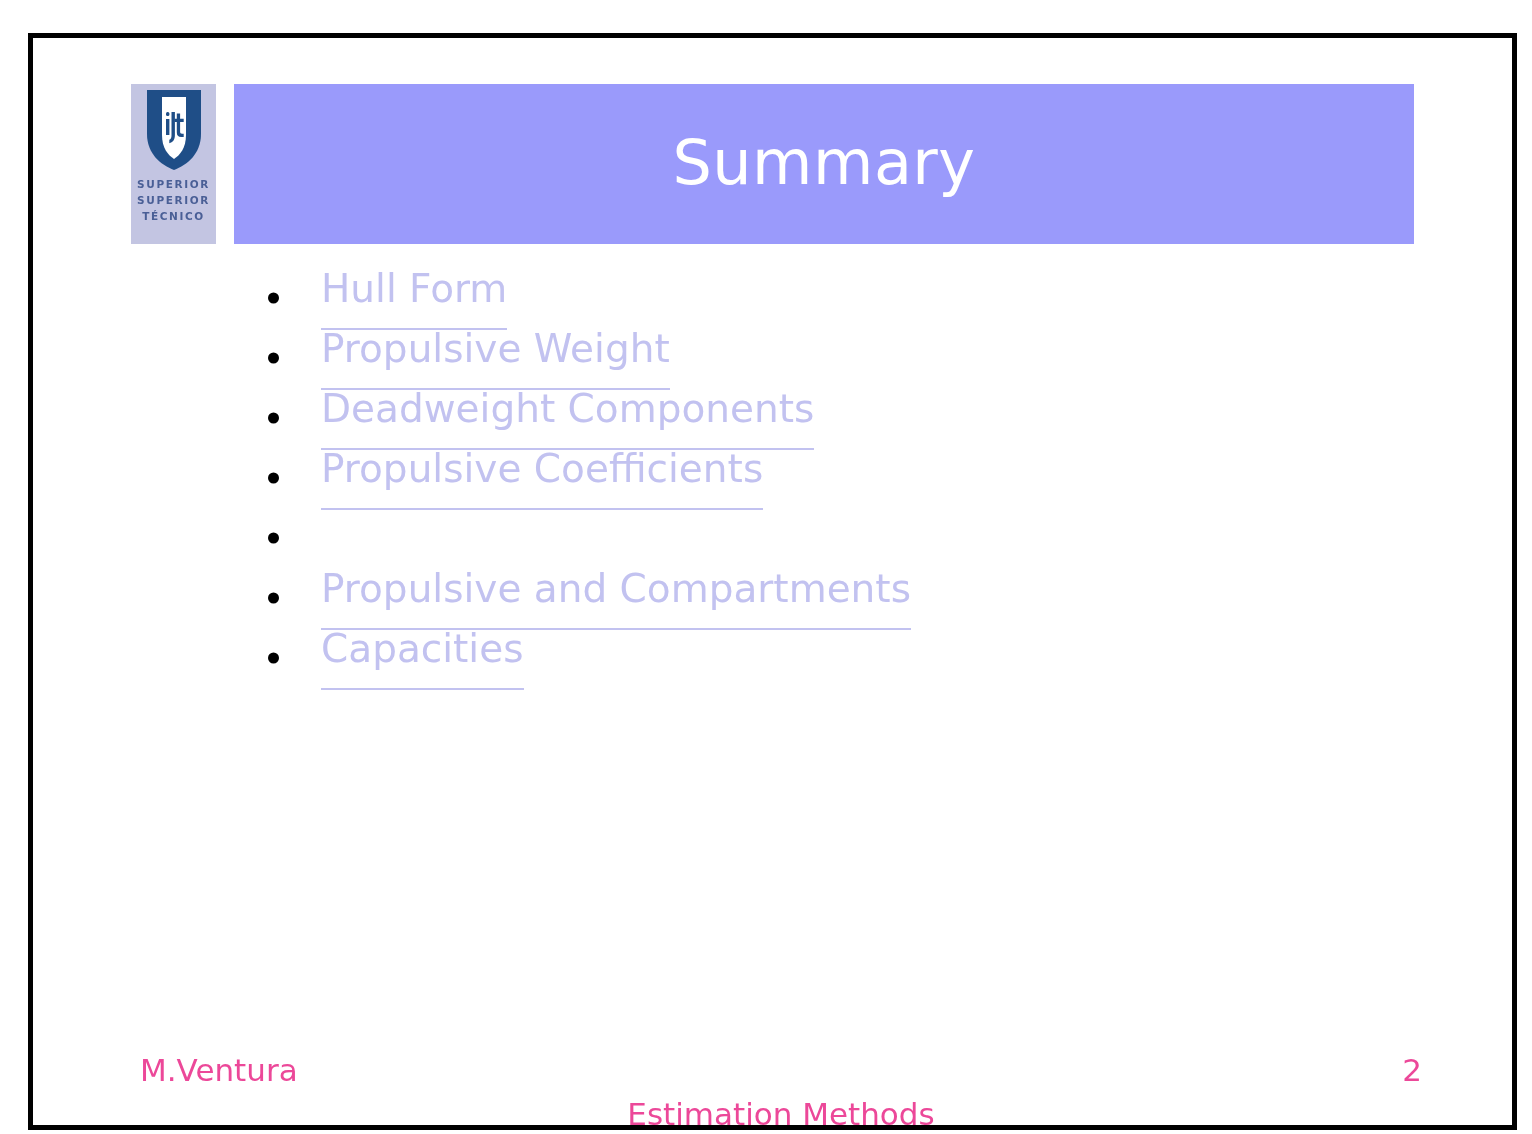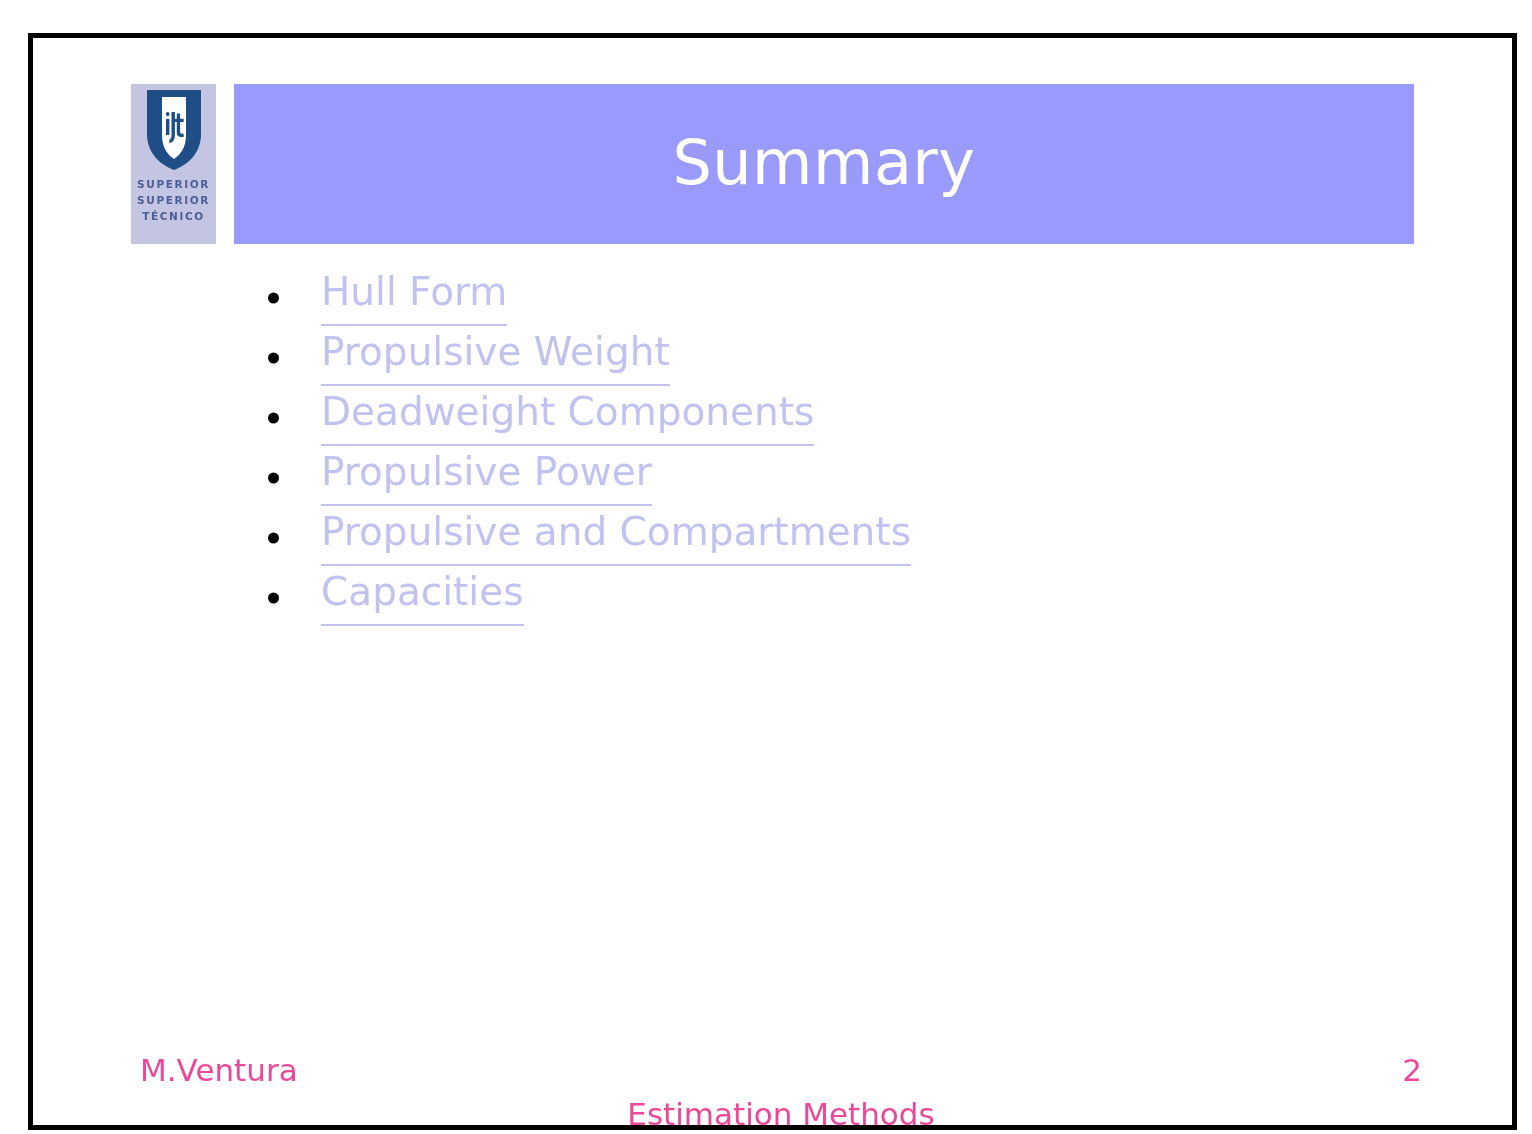--- a/index.html
+++ b/index.html
@@ -119,21 +119,21 @@
     background: #000000;
   }
   .bullet-link {
     margin-left: 59px;
     color: #c2c2f0;
     font-family: "DejaVu Sans", "Liberation Sans", sans-serif;
     font-size: 39px;
     line-height: 44px;
     text-decoration: none;
     border-bottom: 2px solid #c2c2f0;
-    padding-bottom: 10px;
+    padding-bottom: 17px;
     display: inline-block;
     white-space: nowrap;
     cursor: pointer;
   }
 
   
   .footer {
     position: absolute;
     left: 140px;
     right: 110px;
@@ -204,21 +204,24 @@
     <div class="bullet-row">
       <span class="bullet-marker"></span>
       <a class="bullet-link">Propulsive Weight</a>
     </div>
     <div class="bullet-row">
       <span class="bullet-marker"></span>
       <a class="bullet-link">Deadweight Components</a>
     </div>
     <div class="bullet-row">
       <span class="bullet-marker"></span>
-      <a class="bullet-link">Propulsive Power</a>
+      <a class="bullet-link">Propulsive Coefficients</a>
+    </div>
+    <div class="bullet-row">
+      <span class="bullet-marker"></span>
     </div>
     <div class="bullet-row">
       <span class="bullet-marker"></span>
       <a class="bullet-link">Propulsive and Compartments</a>
     </div>
     <div class="bullet-row">
       <span class="bullet-marker"></span>
       <a class="bullet-link">Capacities</a>
     </div>
   </div>

